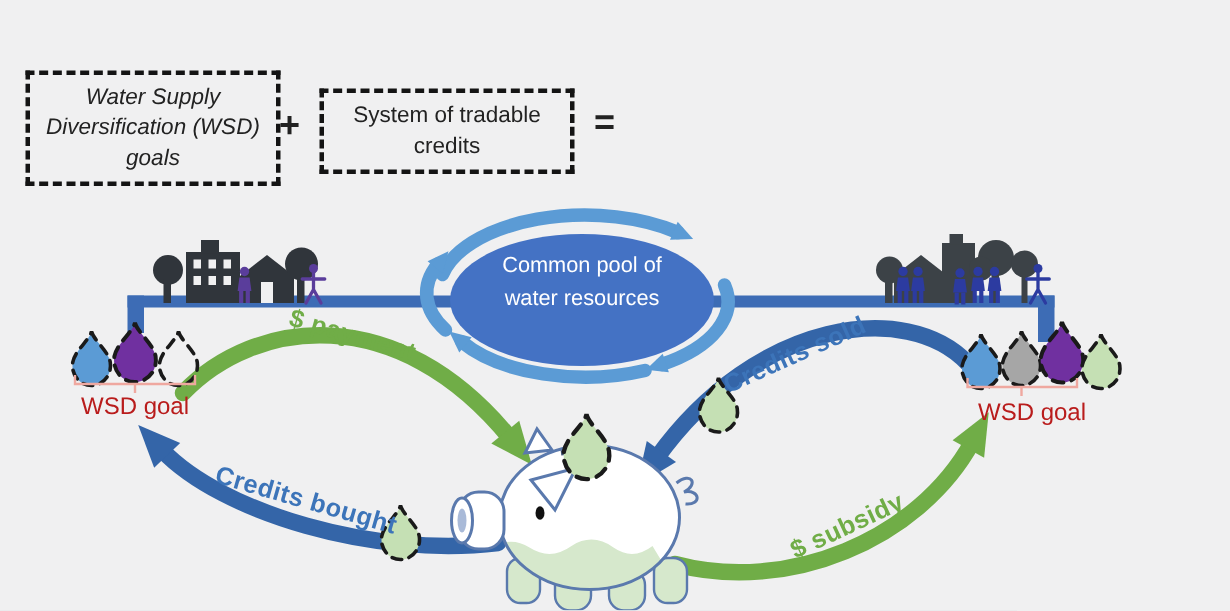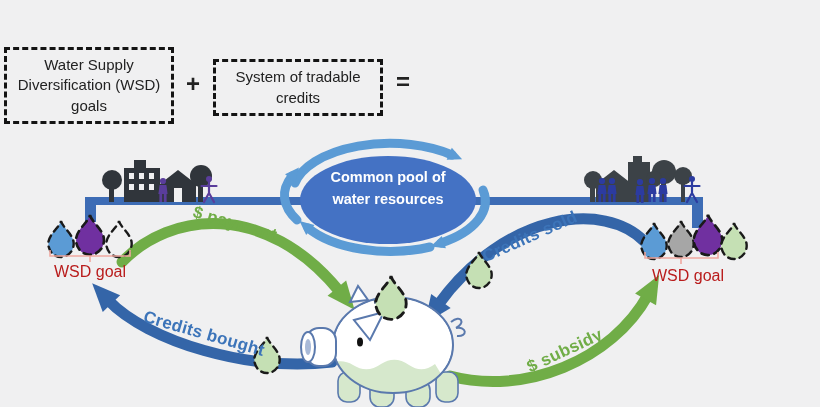--- a/index.html
+++ b/index.html
@@ -4,33 +4,33 @@
 <style>
   html,body{margin:0;padding:0;background:#e8e8ea;}
   .canvas{position:relative;width:820px;height:407px;background:#f0f0f1;overflow:hidden;
           font-family:"Liberation Sans",sans-serif;}
   .dbox{position:absolute;border:3px dashed #141414;box-sizing:border-box;
         display:flex;align-items:center;justify-content:center;text-align:center;
         color:#222;font-size:15px;line-height:1.35;padding:4px 10px;}
   .op{position:absolute;font-size:24px;font-weight:600;color:#222;}
   .svglayer{position:absolute;left:0;top:0;}
   .pool-label{position:absolute;left:330px;top:167px;width:116px;text-align:center;
-              color:#ffffff;font-size:14.5px;font-weight:700;line-height:1.5;}
+              color:#ffffff;font-size:14.5px;font-weight:400;line-height:1.5;}
   .wsd{position:absolute;width:100px;text-align:center;font-size:16px;color:#b91c1c;}
   .flow{position:absolute;font-size:17px;font-weight:600;text-align:center;letter-spacing:.3px;}
   .flow-green{color:#70ad47;}
   .flow-blue{color:#3c74b9;}
   svg .dashed{stroke:#1a1a1a;stroke-width:2.4;stroke-dasharray:6.5 5;stroke-linecap:round;}
 </style>
 </head>
 <body>
 
 <div class="canvas">
 
-  <div class="dbox" style="left:4px;top:47px;width:170px;height:77px;">Water Supply Diversification (WSD) goals</div>
+  <div class="dbox" style="left:17px;top:47px;width:170px;height:77px;font-style:italic;">Water Supply Diversification (WSD) goals</div>
   <div class="op" style="left:186px;top:70px;">+</div>
   <div class="dbox" style="left:213px;top:59px;width:170px;height:57px;">System of tradable credits</div>
   <div class="op" style="left:396px;top:68px;">=</div>
 
   <svg class="svglayer" width="820" height="407" viewBox="0 0 820 407">
     <defs>
       <path id="drop" d="M0,-19 C1.5,-13 11,-6.5 12.5,1.5 C13.8,9.5 8,17 0,17 C-8,17 -13.8,9.5 -12.5,1.5 C-11,-6.5 -1.5,-13 0,-19 Z"></path>
       <g id="psil">
         <circle cx="0" cy="-15" r="3.1"></circle>
         <path d="M-3.4,-11 L3.4,-11 L4.6,-2 L-4.6,-2 Z"></path>

